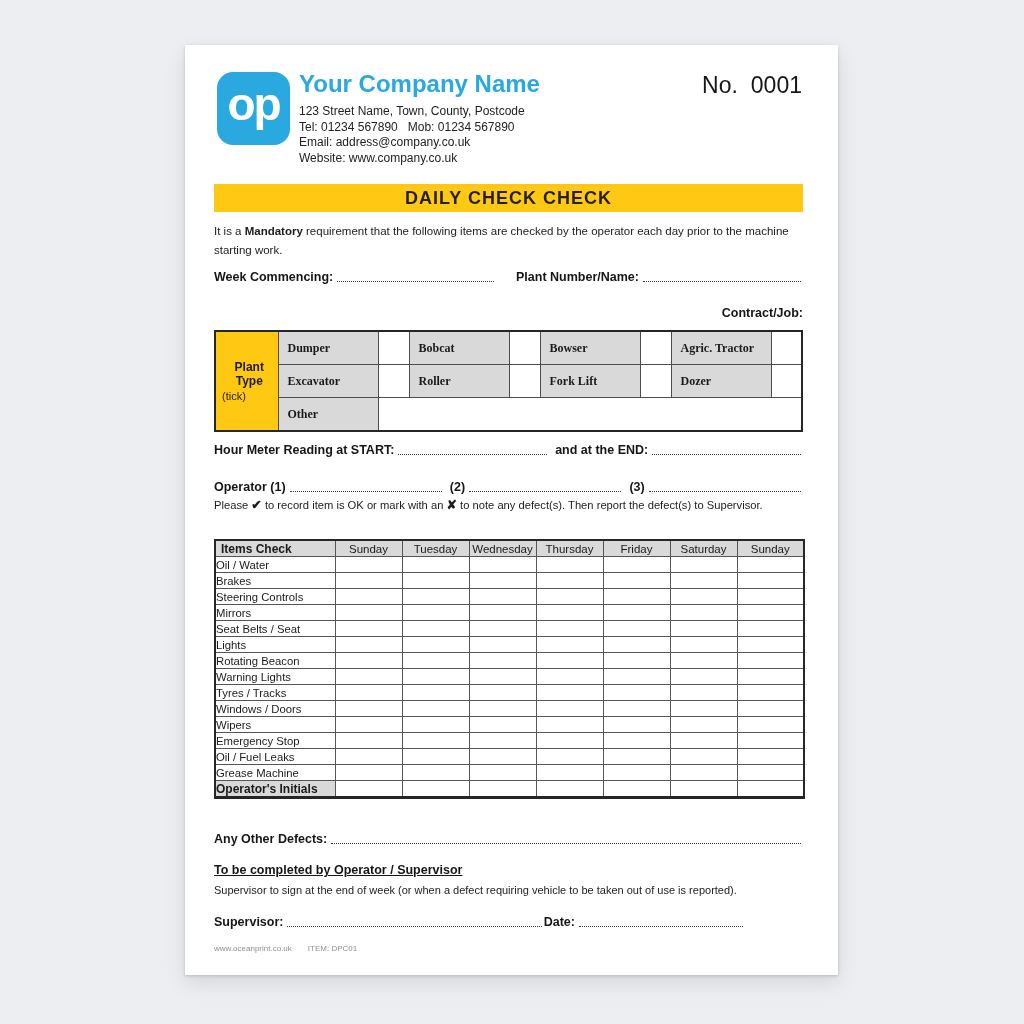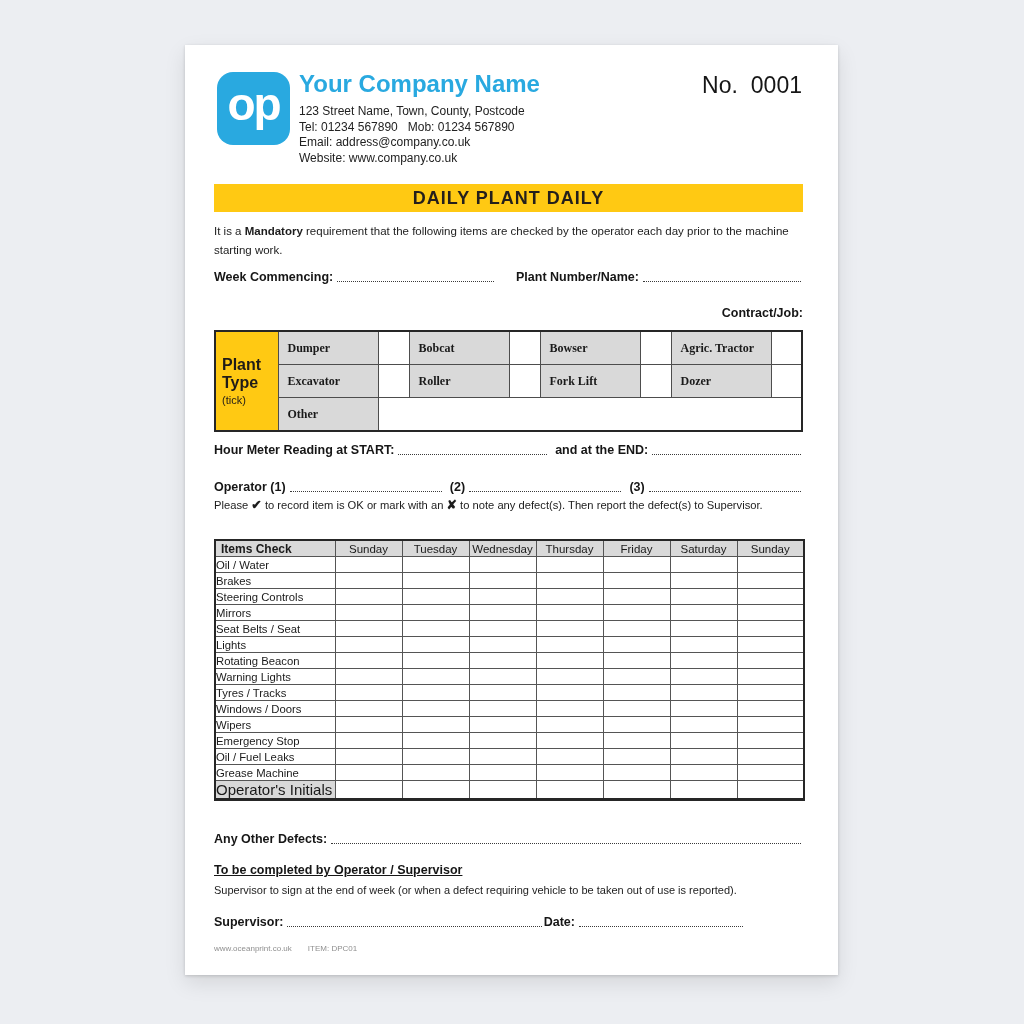--- a/index.html
+++ b/index.html
@@ -52,35 +52,35 @@
   .line-hour .lbl2{margin-left:6px;}
   .line-operator{top:436px;}
   .line-operator .lbl2{margin-left:6px;}
   .tick-note{position:absolute;left:29px;top:452px;width:592px;font-size:11.2px;color:#1c1c1c;white-space:nowrap;}
   .tick-note .glyph{font-weight:bold;font-size:12.5px;}
   
   .pt-table{position:absolute;left:29px;top:285px;width:589px;border-collapse:collapse;table-layout:fixed;}
   .pt-table td{border:1px solid #4d4d4d;height:30px;}
   .pt-table{border:2px solid #262626;}
   .pt-head{background:var(--yellow,#FFC913);padding-left:6px;vertical-align:middle;}
-  .pt-head-main{font-weight:bold;font-size:16px;color:#201c18;}
+  .pt-head-main{font-weight:bold;font-size:12px;color:#201c18;text-align:center;}
   .pt-head-sub{font-size:11px;color:#201c18;margin-top:2px;}
   .pt-label{background:var(--grey,#D9D9D9);font-weight:bold;font-size:12px;padding-left:9px;vertical-align:middle;font-family:Liberation Serif, serif;}
   .pt-tick{background:#fff;}
   .pt-other-space{background:#fff;}
   
   .ck-table{position:absolute;left:29px;top:494px;width:589px;border-collapse:collapse;table-layout:fixed;}
   .ck-table{border:2px solid #262626;border-bottom-width:3px;}
   .ck-table td{border:1px solid #555;height:15px;padding:0;}
   .ck-h{background:var(--grey,#D9D9D9);}
   .ck-h.ck-item{font-weight:bold;font-size:12px;padding-left:5px;}
   .ck-h.ck-day{font-size:11.5px;text-align:center;}
   .ck-label{font-size:11.3px;padding-left:5px;}
   .ck-cell{background:#fff;}
-  .ck-foot{background:var(--grey,#D9D9D9);font-weight:normal;font-size:15px;padding-left:5px;}
+  .ck-foot{background:var(--grey,#D9D9D9);font-weight:bold;font-size:12px;padding-left:5px;}
   
   .line-defects{top:788px;}
   .completed-head{position:absolute;left:29px;top:818px;font-size:12.5px;font-weight:bold;text-decoration:underline;color:#161616;}
   .sup-note{position:absolute;left:29px;top:839px;width:600px;font-size:11px;color:#1c1c1c;white-space:nowrap;}
   .line-supervisor{top:871px;padding-right:58px;width:531px;}
   .line-supervisor .dots1{flex:1.55 1 auto;}
   .line-supervisor .lbl2{}
   .foot{position:absolute;left:29px;top:899px;font-size:8px;color:#8f8f8f;}
   .foot .item{margin-left:16px;}
 </style>
@@ -99,21 +99,21 @@
       <div><span>Tel: 01234 567890</span><span class="gap"></span><span>Mob: 01234 567890</span></div>
       <div>Email: address@company.co.uk</div>
       <div>Website: www.company.co.uk</div>
     </div>
   </div>
   <div class="docnum">
     <span>No.</span><span class="val">0001</span>
   </div>
 
   <div class="banner">
-    <span>DAILY PLANT DAILY</span>
+    <span>DAILY CHECK CHECK</span>
   </div>
 
   <div class="intro">
     <span>It is a </span><b>Mandatory</b><span> requirement that the following items are checked by the operator each day prior to the machine starting work.</span>
   </div>
 
   <div class="fl line-week">
     <span class="half1">
         <span class="lbl">Week Commencing:</span>
         <span class="dots"></span>

